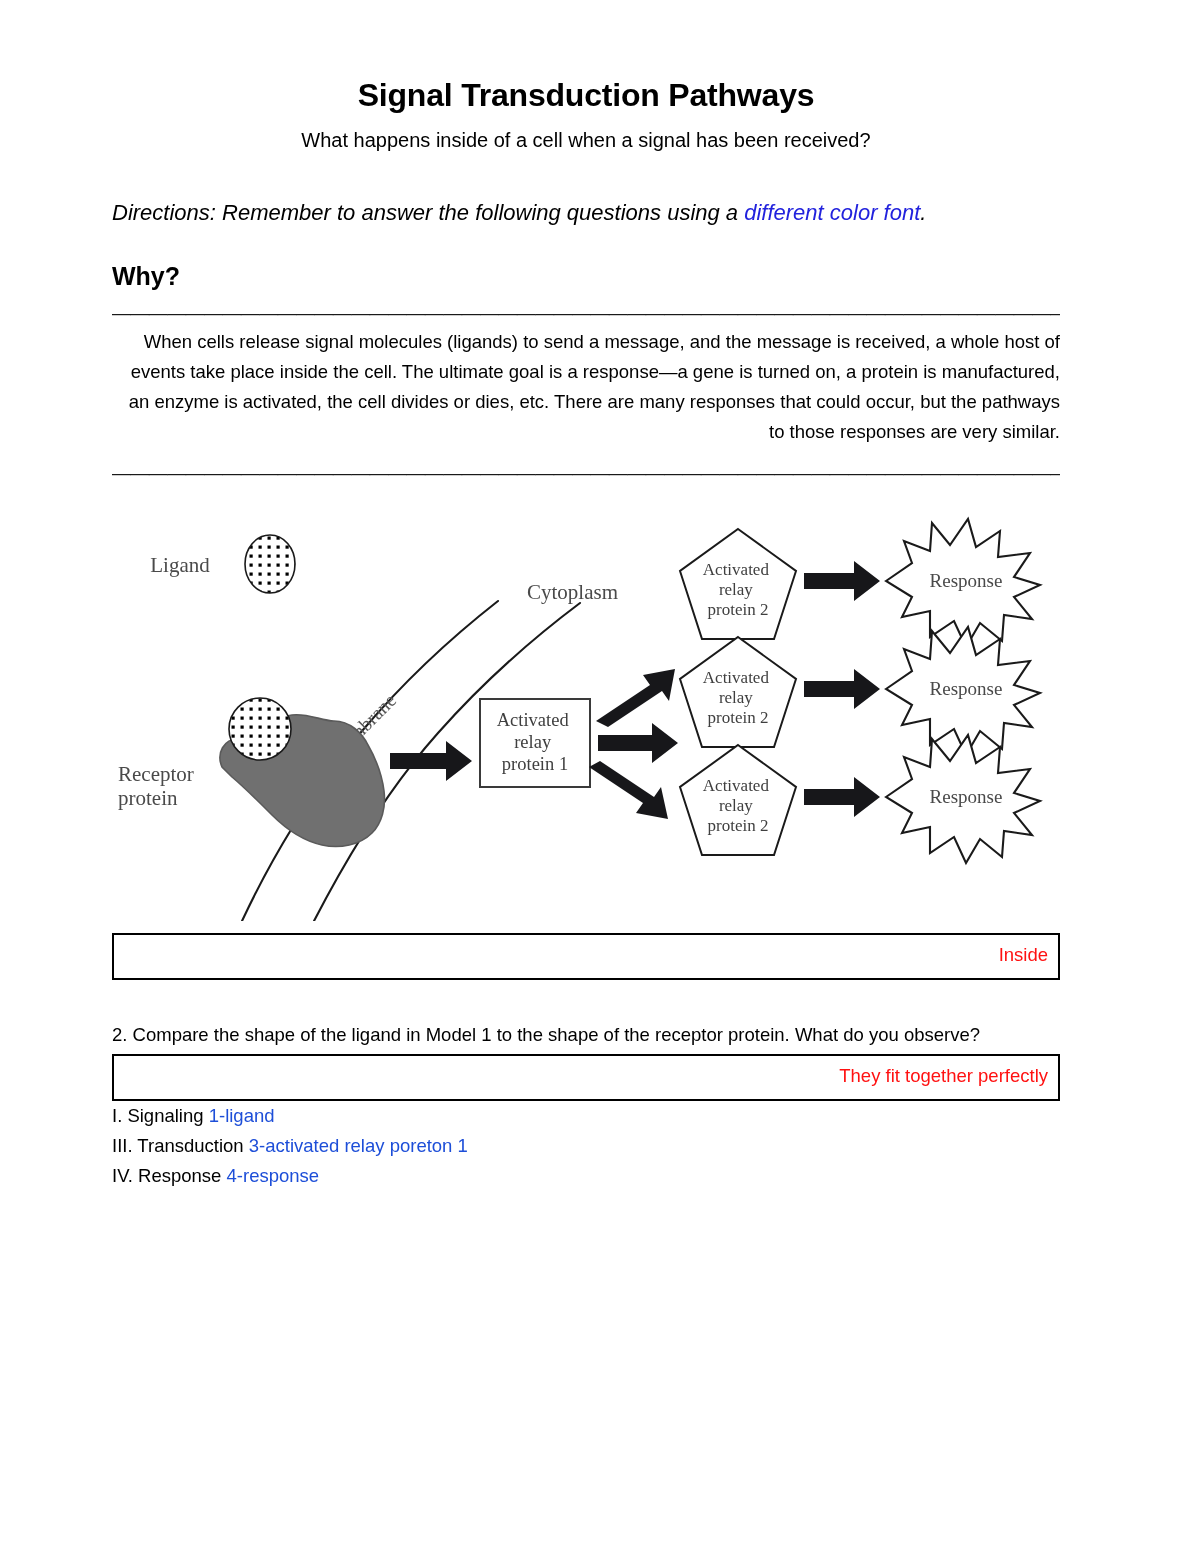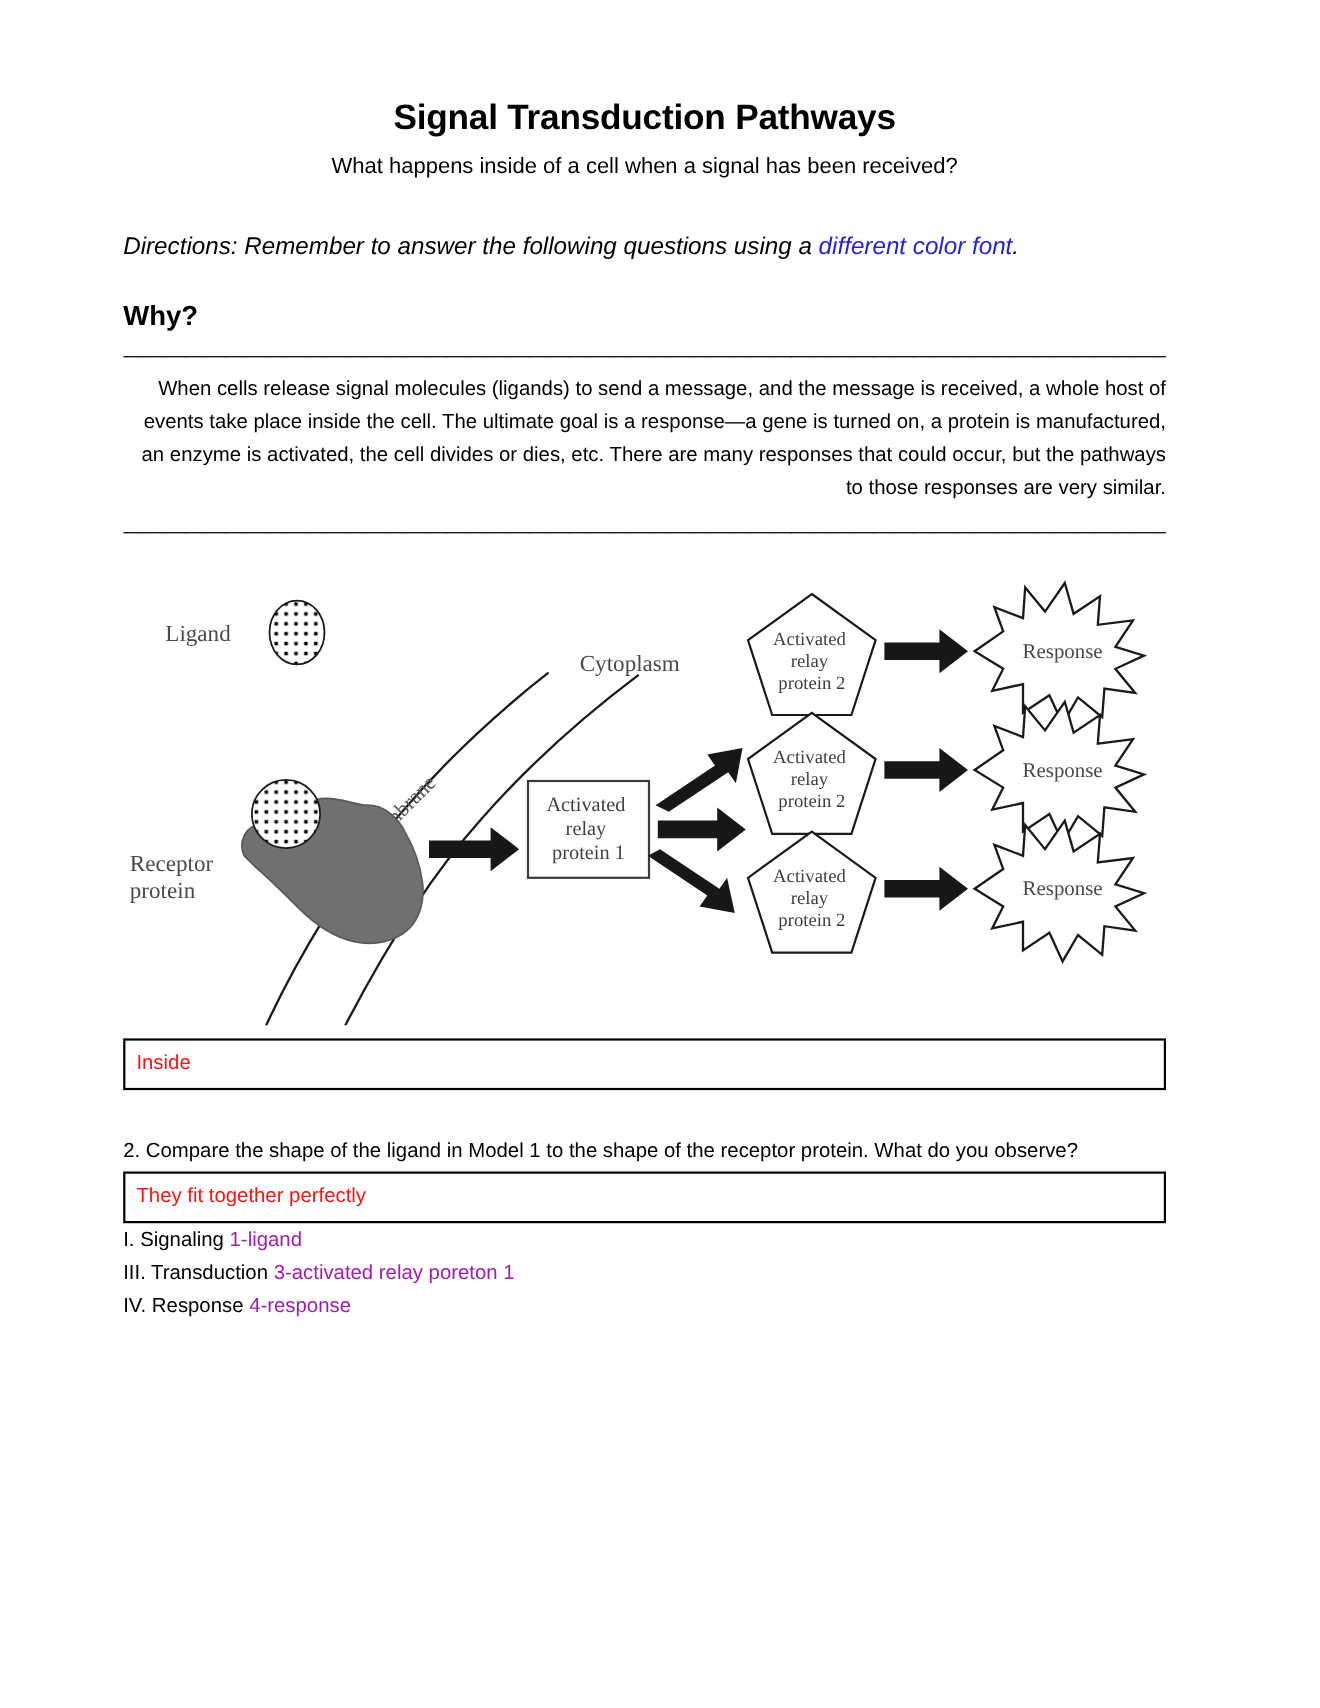--- a/index.html
+++ b/index.html
@@ -18,21 +18,21 @@
   .page {
     position: absolute;
     left: 0; top: 0;
     width: 1200px;
     height: 1553px;
     padding: 0;
   }
   .content {
     position: absolute;
     left: 112px;
-    top: 16px;
+    top: 5px;
     width: 948px;
   }
 
   
   .doc-title {
     text-align: center;
     font-size: 32px;
     font-weight: bold;
     letter-spacing: -0.2px;
     margin: 0;
@@ -119,31 +119,32 @@
   .answer-box {
     border: 2.5px solid #000000;
     box-sizing: border-box;
     width: 948px;
     height: 47px;
     margin-top: 4px;
     padding: 8px 10px 0 10px;
     font-size: 18.5px;
     line-height: 1.3;
     color: #ff1111;
+    text-align: right;
   }
   .answer-box.tall { height: 47px; }
 
   .roman-list {
     font-size: 18.5px;
     line-height: 1.62;
     margin: 0;
     padding-top: 0px;
   }
   .roman-list div { white-space: nowrap; }
-  .ans-red { color: #a21caf; }
+  .ans-red { color: #1d4ed8; }
 </style>
 </head>
 <body>
 
 <div class="page">
   <div class="content">
 
     <h1 class="doc-title">Signal Transduction Pathways</h1>
     <h2 class="doc-subtitle">What happens inside of a cell when a signal has been received?</h2>
 

